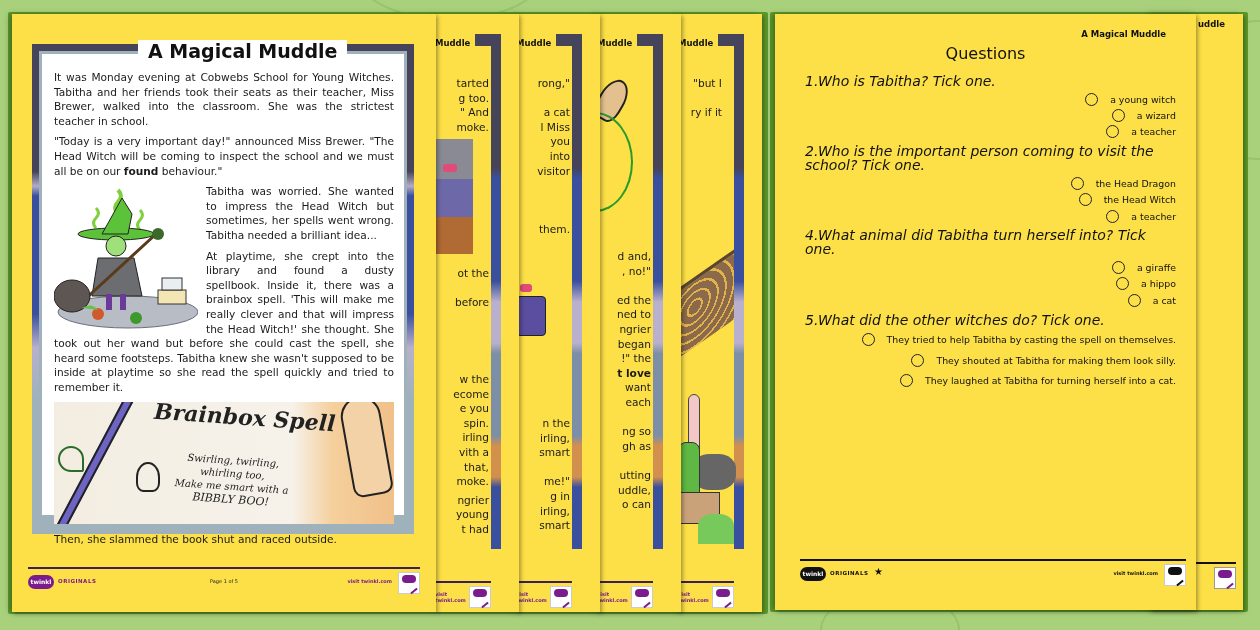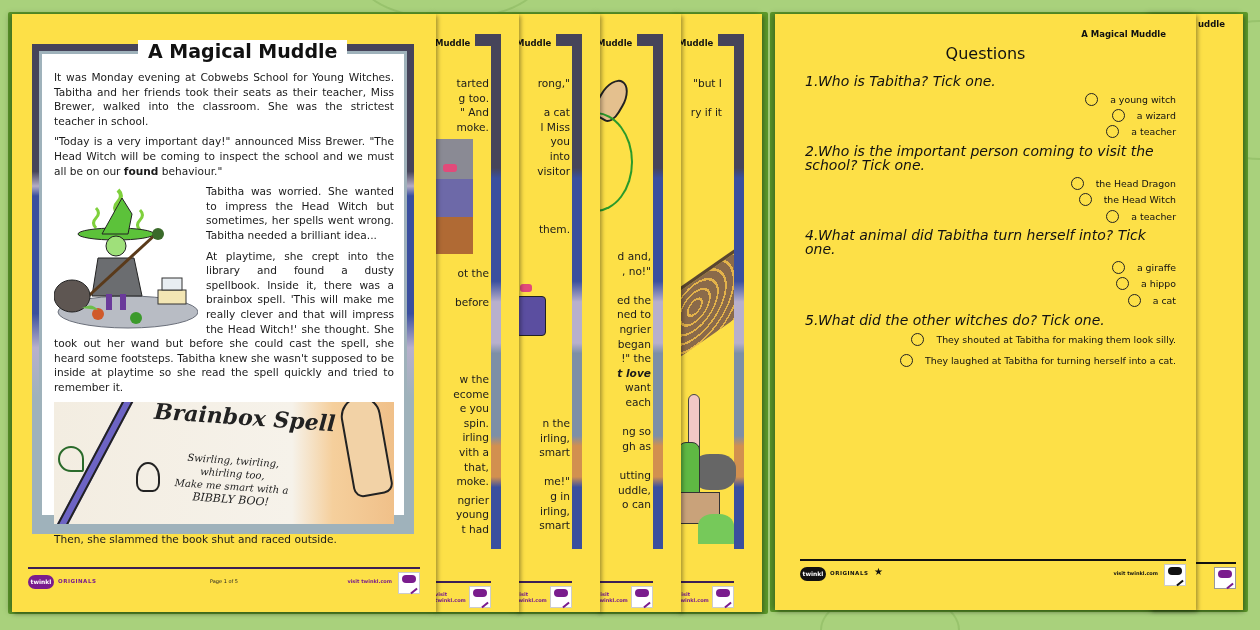--- a/index.html
+++ b/index.html
@@ -135,21 +135,21 @@
   <div style="position:absolute;left:-40px;top:98px;width:76px;height:100px;border:2px solid #2a9a2a;border-left-color:transparent;border-radius:50%;"></div>
   <div class="strip-text" style="right:30px;top:235px;">
     <div>d and,</div>
     <div>, no!"</div>
     <div>&nbsp;</div>
     <div>ed the</div>
     <div>ned to</div>
     <div>ngrier</div>
     <div>began</div>
     <div>!" the</div>
-    <div style="font-weight:bold;font-style:italic;">t love</div>
+    <div style="font-weight:bold;">t love</div>
     <div>want</div>
     <div>each</div>
     <div>&nbsp;</div>
     <div>ng so</div>
     <div>gh as</div>
     <div>&nbsp;</div>
     <div>utting</div>
     <div>uddle,</div>
     <div>o can</div>
   </div>
@@ -356,20 +356,24 @@
             <span>a cat</span>
           </div>
       </div>
     </div>
 
     <div class="q-item">
       <div class="q-text"><span class="num">5.</span><span>What did the other witches do? Tick one.</span></div>
       <div class="opts">
         <div class="opt wide">
             <span class="radio"></span>
+            <span>They tried to help Tabitha by casting the spell on themselves.</span>
+          </div>
+        <div class="opt wide">
+            <span class="radio"></span>
             <span>They shouted at Tabitha for making them look silly.</span>
           </div>
         <div class="opt wide">
             <span class="radio"></span>
             <span>They laughed at Tabitha for turning herself into a cat.</span>
           </div>
       </div>
     </div>
   </div>
 

